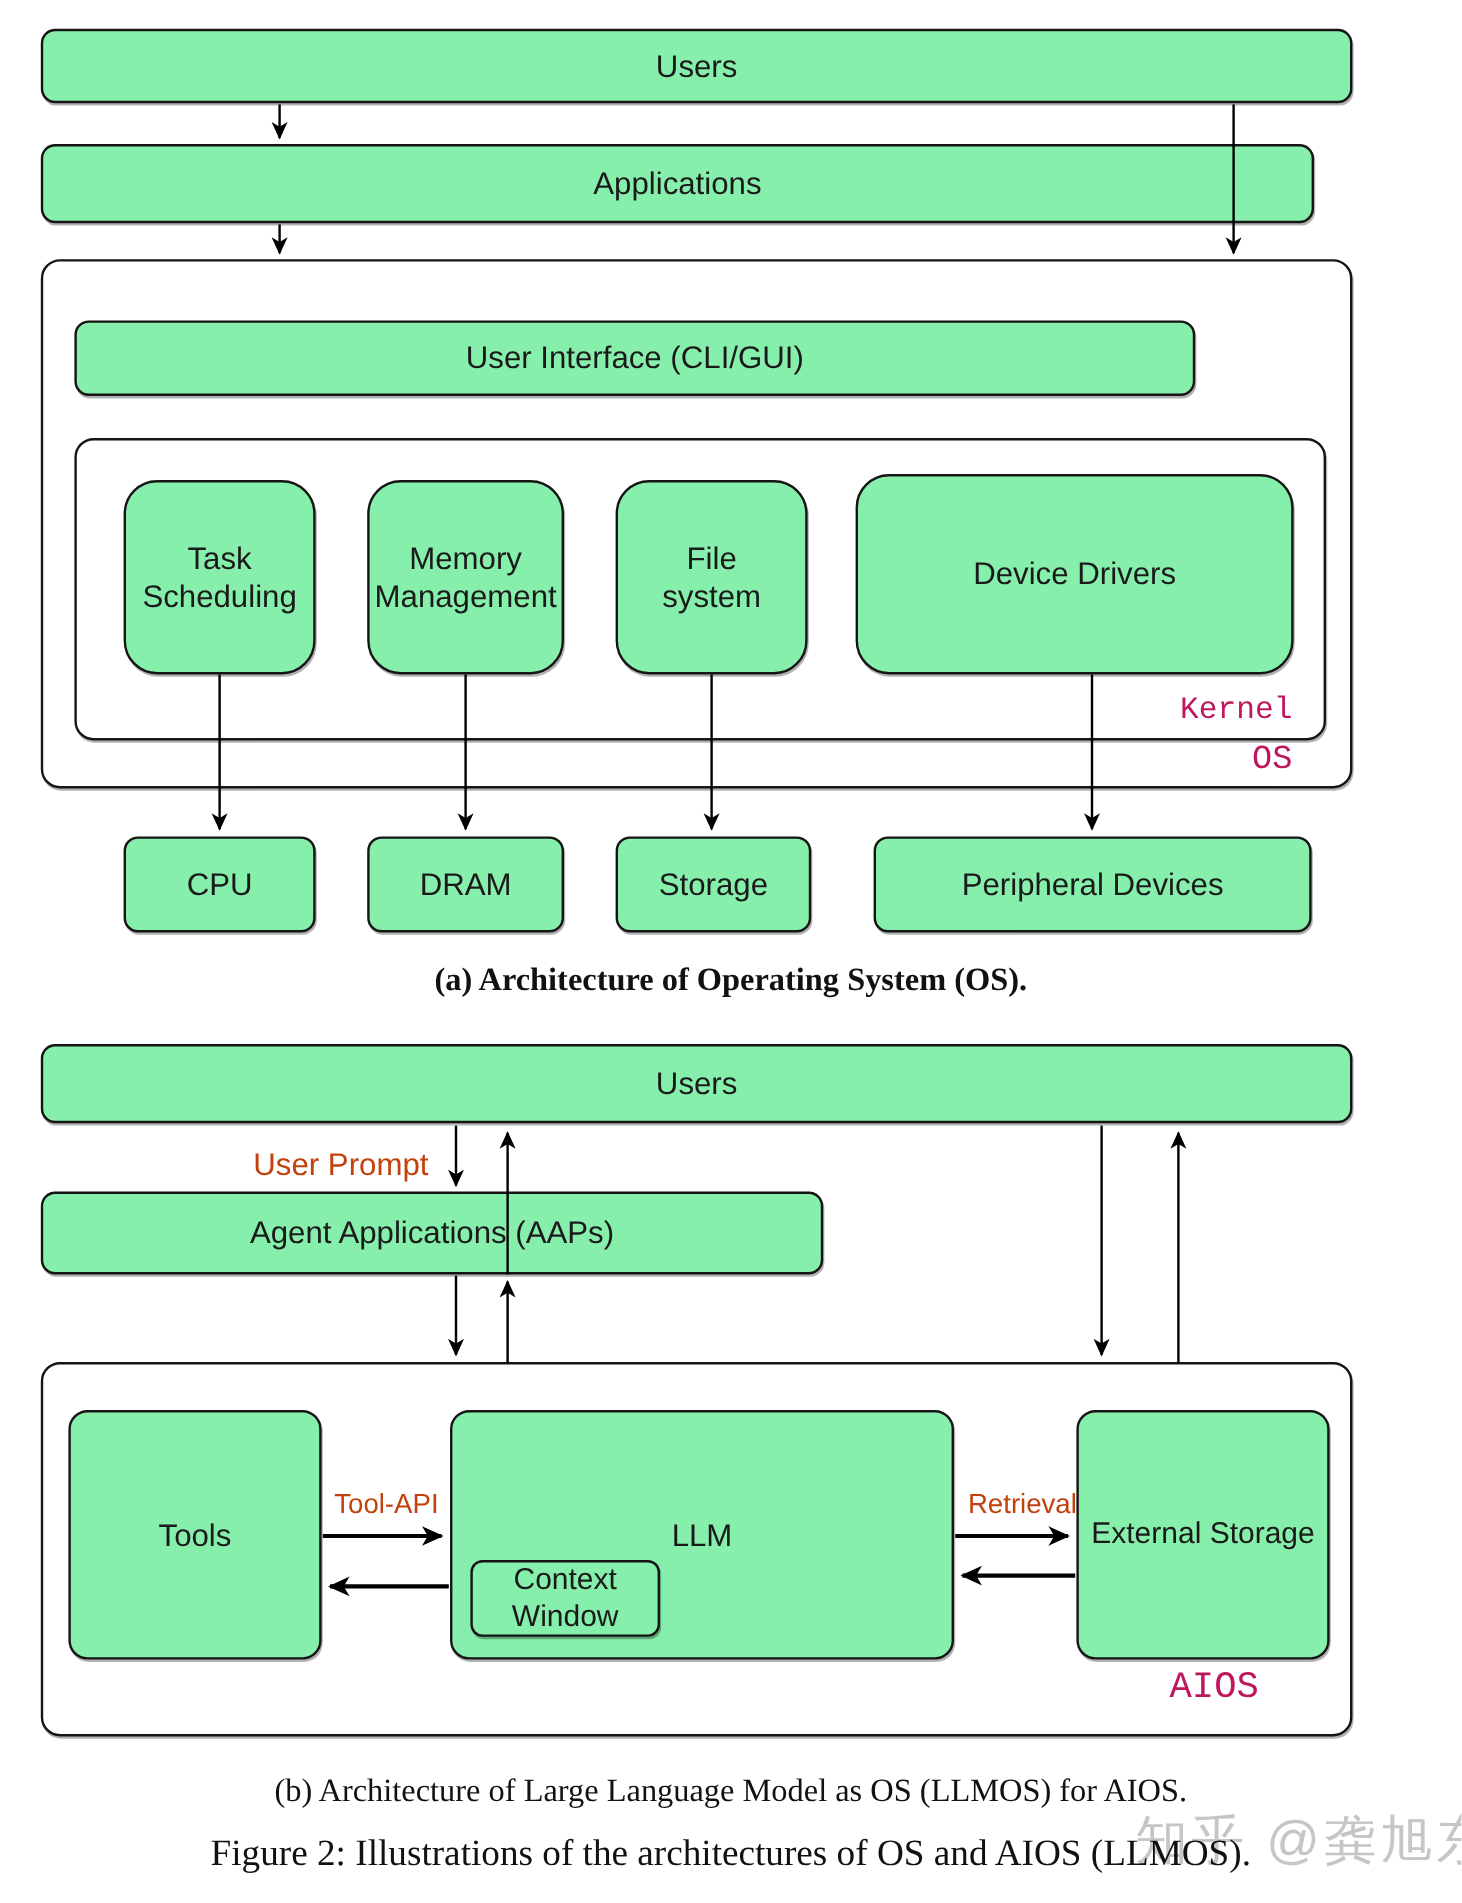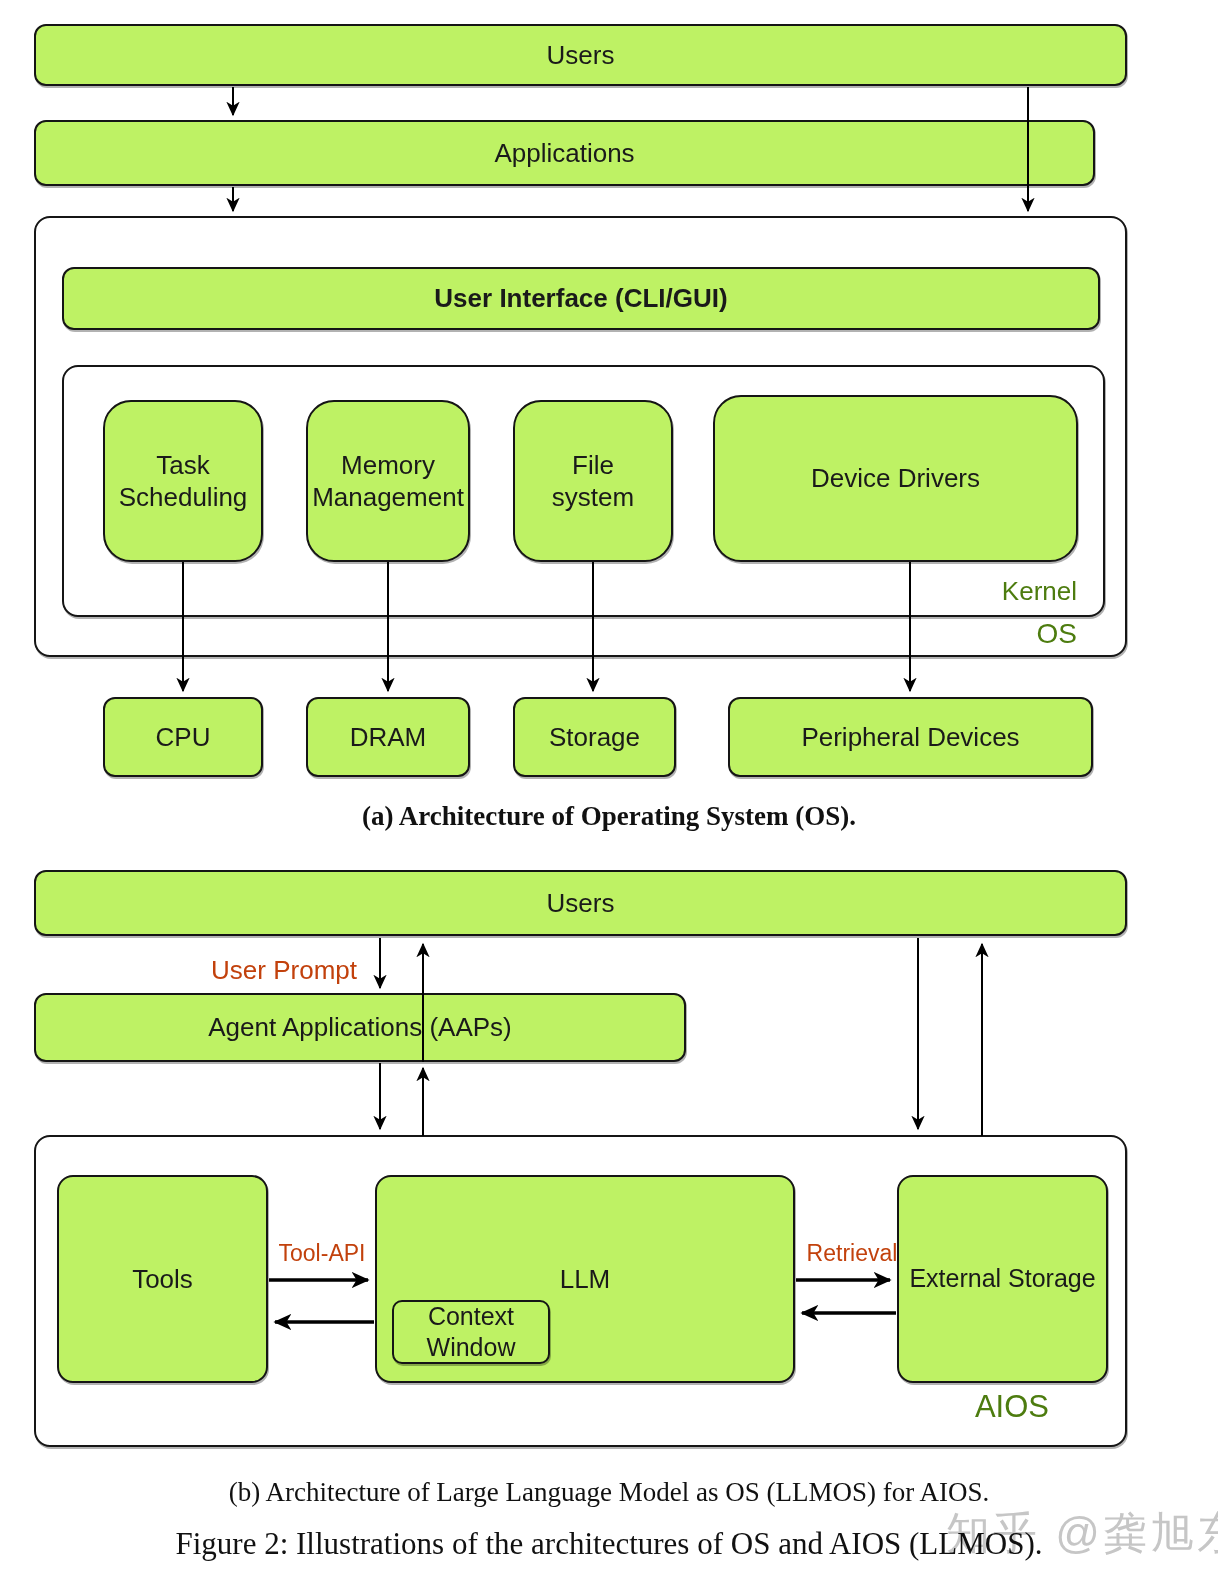--- a/index.html
+++ b/index.html
@@ -8,32 +8,32 @@
     width:1218px;height:1586px;
     background:#ffffff;
     font-family:"Liberation Sans", sans-serif;
     color:#1a1a1a;
     overflow:hidden;
   }
   .box{
     position:absolute;
     border:2px solid #151515;
     border-radius:12px;
-    background:#bef264;
+    background:#86efac;
     display:flex;align-items:center;justify-content:center;
     text-align:center;
     font-size:26px;line-height:1.25;
     box-shadow:1px 2px 0 rgba(0,0,0,0.30);
     box-sizing:border-box;
   }
   .container{background:#ffffff;}
   .round{border-radius:28px;}
   .corner-label{
     position:absolute;
-    font-size:26px;color:#4d7c0f;
+    font-size:26px;color:#be185d;font-family:Liberation Mono, monospace;
   }
   .small-label{
     position:absolute;
     font-size:23px;color:#c2410c;
     text-align:center;white-space:nowrap;
   }
   .caption{
     position:absolute;left:0;width:100%;
     text-align:center;
     font-family:"Liberation Serif", serif;
@@ -67,21 +67,21 @@
     </div>
 
     <div class="box" style="left:34px;top:120px;width:1061px;height:66px;">
       <span>Applications</span>
     </div>
 
     <div class="box container" style="left:34px;top:216px;width:1093px;height:441px;border-radius:16px;">
       <span class="corner-label" style="right:48px;bottom:4px;font-size:28px;">OS</span>
     </div>
 
-    <div class="box" style="left:62px;top:267px;width:1038px;height:63px;font-weight:bold;">
+    <div class="box" style="left:62px;top:267px;width:934px;height:63px;">
       <span>User Interface (CLI/GUI)</span>
     </div>
 
     <div class="box container" style="left:62px;top:365px;width:1043px;height:252px;border-radius:16px;">
       <span class="corner-label" style="right:26px;bottom:8px;">Kernel</span>
     </div>
 
     <div class="box round" style="left:103px;top:400px;width:160px;height:162px;">
       <span>Task Scheduling</span>
     </div>

